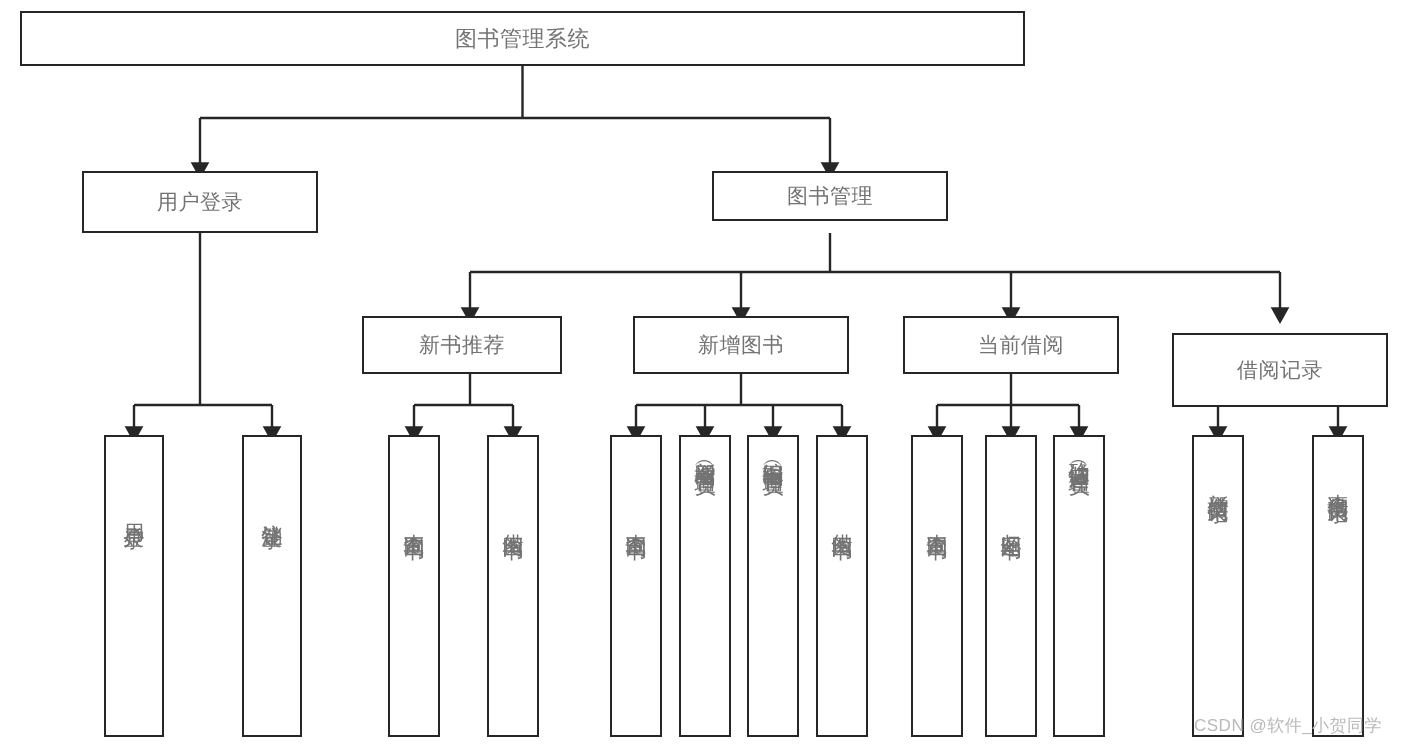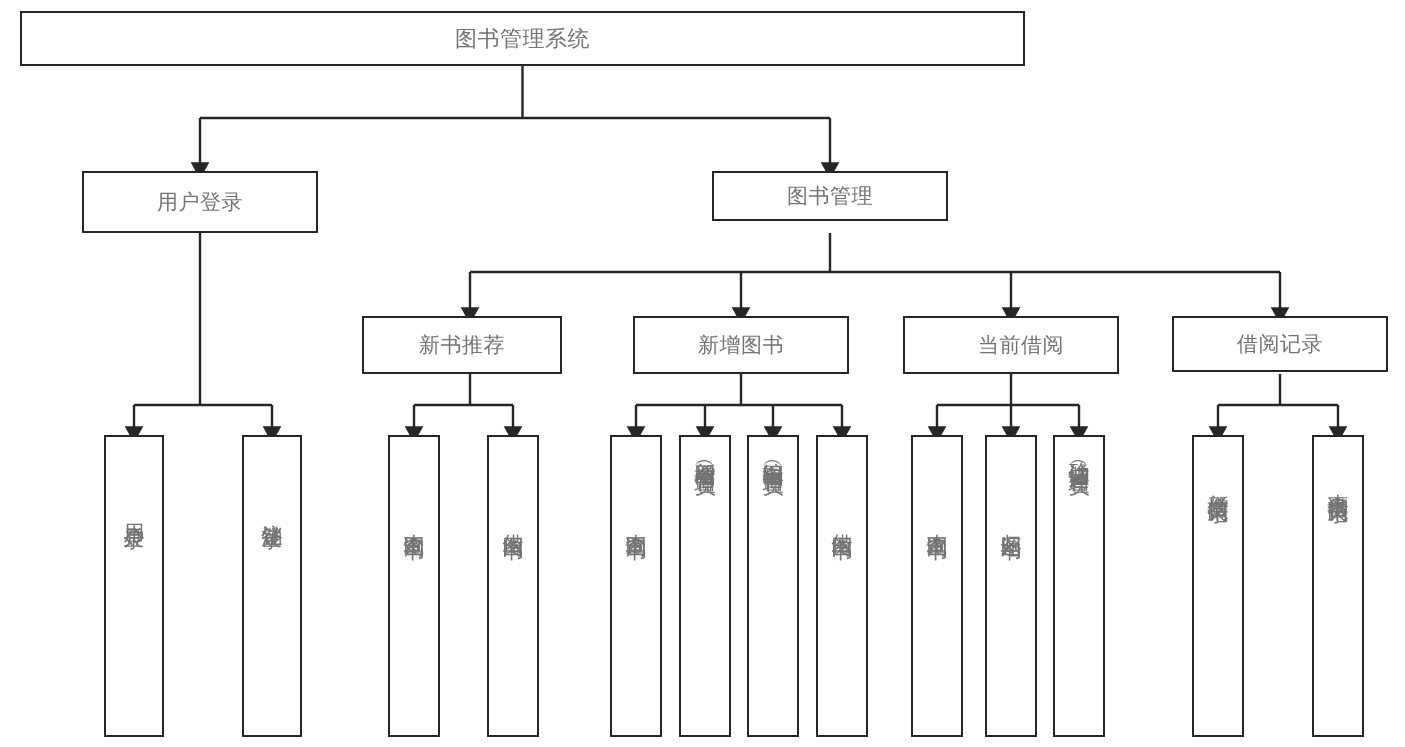--- a/index.html
+++ b/index.html
@@ -127,21 +127,21 @@
       </div>
       <div class="node horiz" style="left: 362px; top: 316px; width: 200px; height: 58px;">
         <span class="lbl">新书推荐</span>
       </div>
       <div class="node horiz" style="left: 633px; top: 316px; width: 216px; height: 58px;">
         <span class="lbl">新增图书</span>
       </div>
       <div class="node horiz" style="left: 903px; top: 316px; width: 216px; height: 58px; padding-left: 20px;">
         <span class="lbl">当前借阅</span>
       </div>
-      <div class="node horiz" style="left: 1172px; top: 316px; width: 216px; height: 56px;">
+      <div class="node horiz" style="left: 1172px; top: 333px; width: 216px; height: 74px;">
         <span class="lbl">借阅记录</span>
       </div>
       <div class="node vert" style="left: 104px; top: 435px; width: 60px; height: 302px; padding-top: 70px;">
         <span class="lbl">用户登录</span>
       </div>
       <div class="node vert" style="left: 242px; top: 435px; width: 60px; height: 302px; padding-top: 70px;">
         <span class="lbl">注销登录</span>
       </div>
       <div class="node vert" style="left: 388px; top: 435px; width: 52px; height: 302px; padding-top: 80px;">
         <span class="lbl">查询图书</span>
@@ -171,13 +171,14 @@
         <span class="lbl">确认归还（管理员）</span>
       </div>
       <div class="node vert" style="left: 1192px; top: 435px; width: 52px; height: 302px; padding-top: 40px;">
         <span class="lbl">新增借阅记录</span>
       </div>
       <div class="node vert" style="left: 1312px; top: 435px; width: 52px; height: 302px; padding-top: 40px;">
         <span class="lbl">查询借阅记录</span>
       </div>
     </div>
 
+  <div class="watermark" style="left:1194px; top:714px;">CSDN @软件_小贺同学</div>
 </div>
 
 </body></html>

